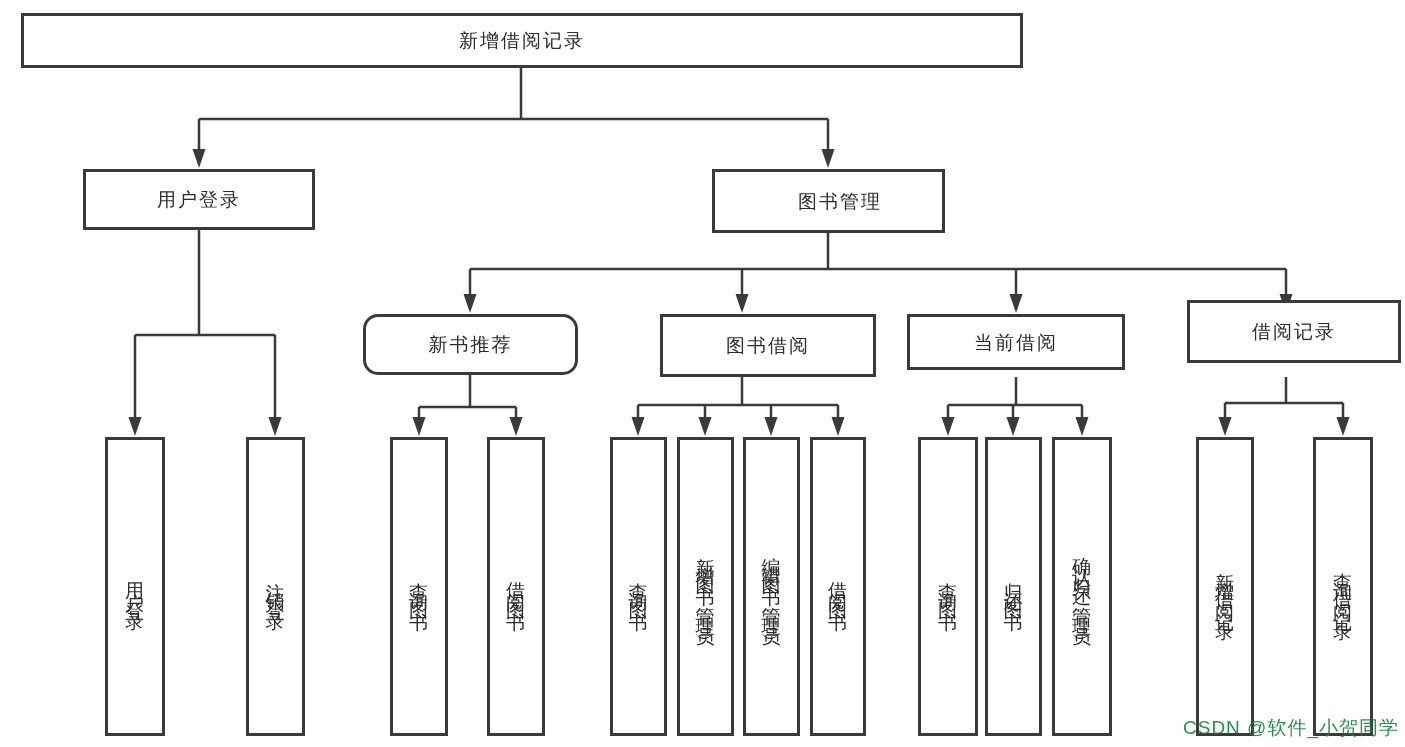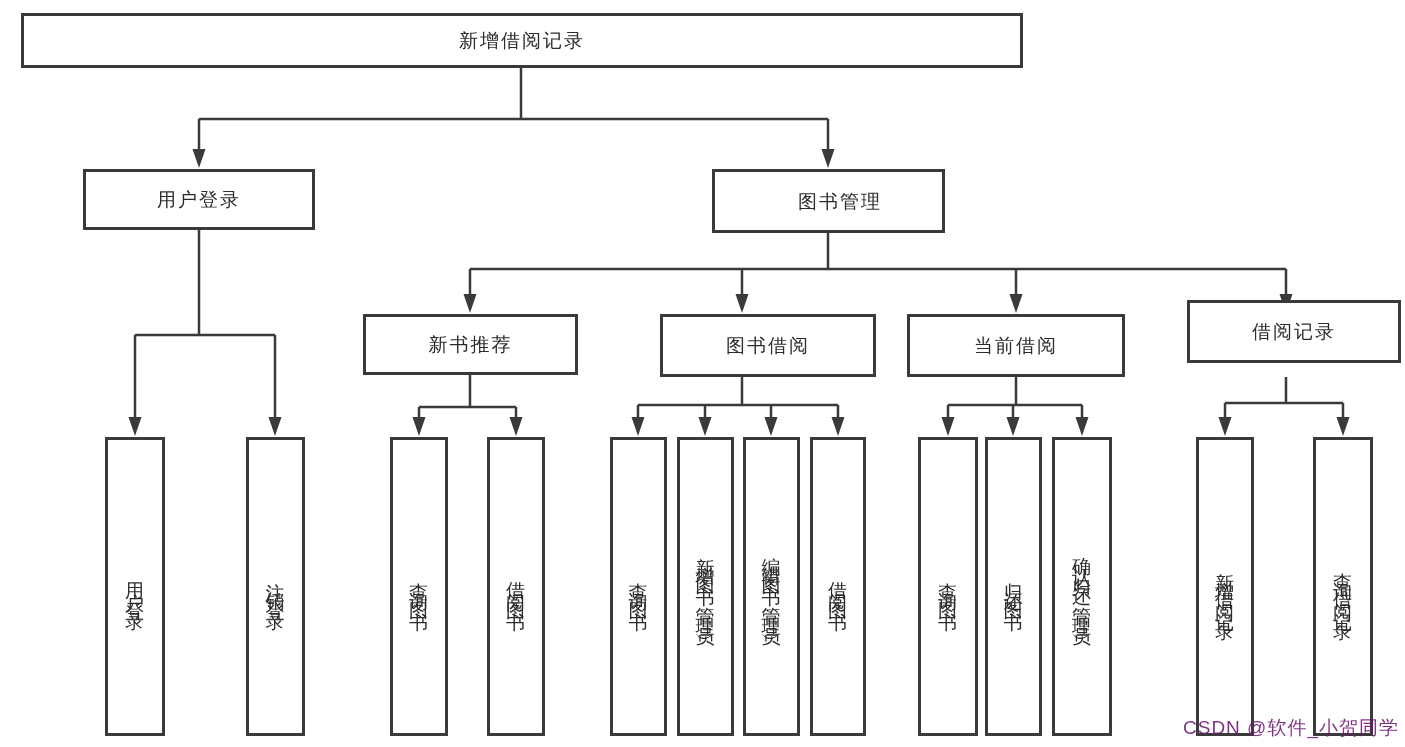--- a/index.html
+++ b/index.html
@@ -123,27 +123,27 @@
   <div class="nodes-layer">
       <div class="node" style="left: 21px; top: 13px; width: 1002px; height: 55px;">
         <span class="node-label">新增借阅记录</span>
       </div>
       <div class="node" style="left: 83px; top: 169px; width: 232px; height: 61px;">
         <span class="node-label">用户登录</span>
       </div>
       <div class="node" style="left: 712px; top: 169px; width: 233px; height: 64px; padding-left: 23px;">
         <span class="node-label">图书管理</span>
       </div>
-      <div class="node" style="left: 363px; top: 314px; width: 215px; height: 61px;">
+      <div class="node" style="left: 363px; top: 314px; width: 215px; height: 61px; border-radius: 15px;">
         <span class="node-label">新书推荐</span>
       </div>
       <div class="node" style="left: 660px; top: 314px; width: 216px; height: 63px;">
         <span class="node-label">图书借阅</span>
       </div>
-      <div class="node" style="left: 907px; top: 314px; width: 218px; height: 63px;">
+      <div class="node" style="left: 907px; top: 314px; width: 218px; height: 56px;">
         <span class="node-label">当前借阅</span>
       </div>
       <div class="node" style="left: 1179px; top: 300px; width: 214px; height: 63px; margin-left: 8px;">
         <span class="node-label">借阅记录</span>
       </div>
       <div class="node vertical" style="left: 105px; top: 437px; width: 60px; height: 299px;">
         <span class="node-label">用户登录</span>
       </div>
       <div class="node vertical" style="left: 246px; top: 437px; width: 59px; height: 299px;">
         <span class="node-label">注销登录</span>
@@ -175,14 +175,14 @@
       <div class="node vertical" style="left: 1052px; top: 437px; width: 60px; height: 299px;">
         <span class="node-label">确认归还（管理员）</span>
       </div>
       <div class="node vertical" style="left: 1196px; top: 437px; width: 58px; height: 299px;">
         <span class="node-label">新增借阅记录</span>
       </div>
       <div class="node vertical" style="left: 1313px; top: 437px; width: 60px; height: 299px;">
         <span class="node-label">查询借阅记录</span>
       </div>
     </div>
-  <div class="watermark" style="left: 1183px; top: 715px; color: #701a75;">CSDN @软件_小贺同学</div>
+  <div class="watermark" style="left: 1183px; top: 715px; color: #15803d;">CSDN @软件_小贺同学</div>
 </div>
 
 </body></html>

